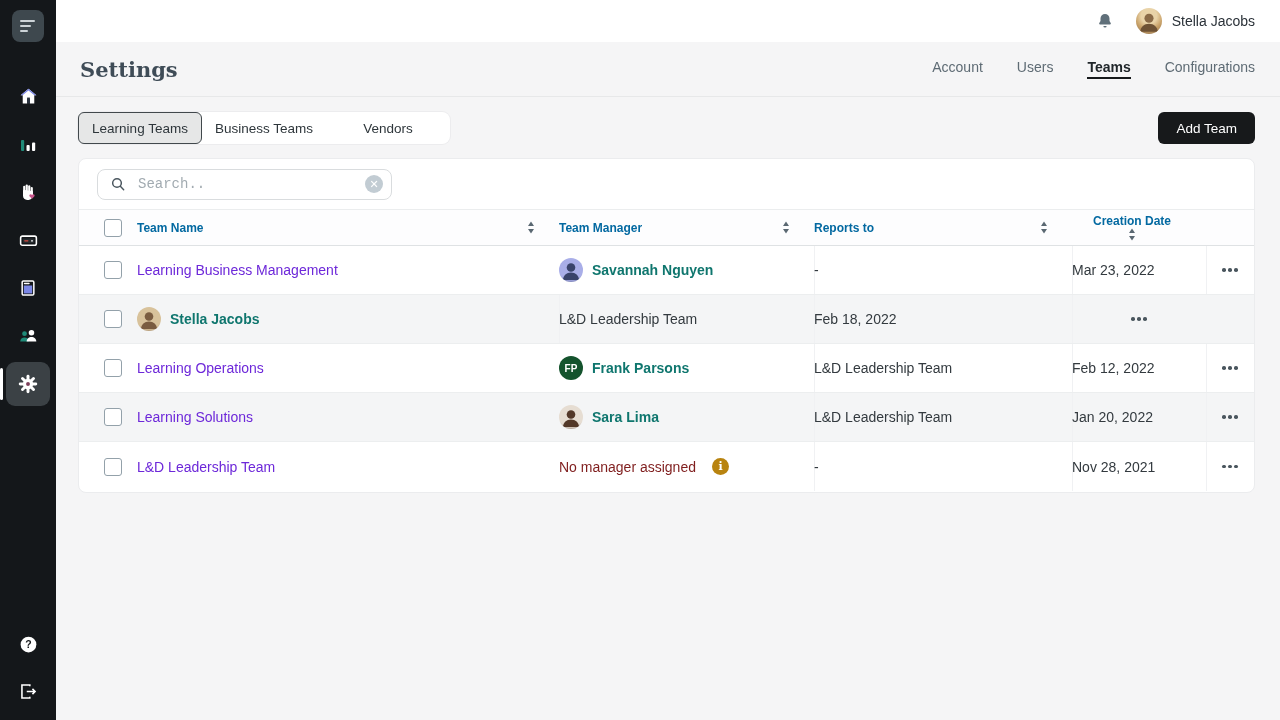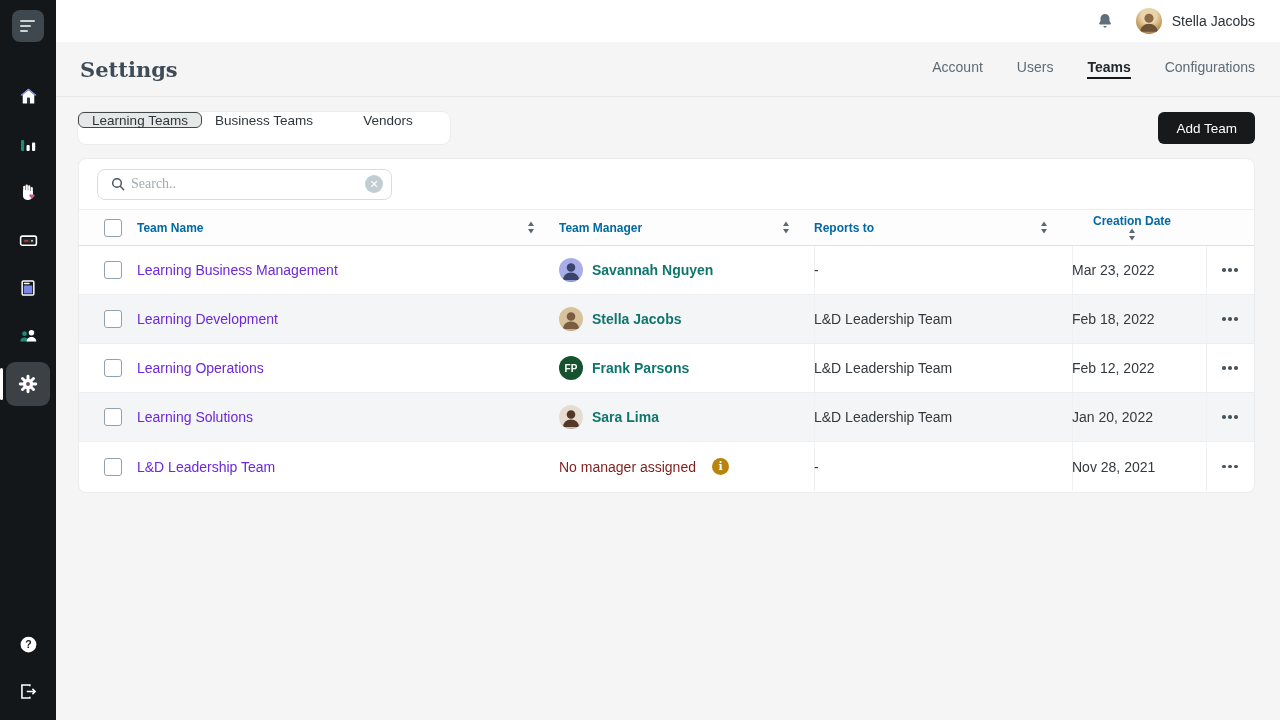--- a/index.html
+++ b/index.html
@@ -39,35 +39,35 @@
                  padding:0 25px 0 24px; border-bottom:1px solid #e7e8e9; }
   .page-title { font-family:"DejaVu Serif", serif; font-size:21px; font-weight:bold; color:#3f4c57; }
   .page-nav { display:flex; gap:34px; }
   .page-nav a { font-size:14px; color:#5e6b74; text-decoration:none; padding-bottom:2px; cursor:pointer; }
   .page-nav a.active { color:#20262a; font-weight:bold; border-bottom:2px solid #16191b; }
 
   .content { padding:15px 25px 0 22px; }
   .toolbar-row { display:flex; justify-content:space-between; align-items:center; }
   .tab-group { background:#fff; border-radius:8px; height:32px; display:flex;
                box-shadow:0 0 0 1px #ececee; }
-  .tab { width:124px; height:16px; border:none; background:transparent; font-size:13.5px;
+  .tab { width:124px; height:32px; border:none; background:transparent; font-size:13.5px;
          color:#2e363b; border-radius:6px; cursor:pointer; font-family:inherit; }
   .tab.active { background:#e6e7e7; border:1.5px solid #41484c; }
   .add-btn { height:32px; padding:0 18px; background:#17191b; color:#fff; border:none;
              border-radius:6px; font-size:13.5px; font-family:inherit; cursor:pointer; }
 
   
   .card { margin-top:14px; background:#fff; border:1px solid #ebecee; border-radius:8px;
           width:1177px; height:335px; overflow:hidden; }
   .search-row { height:51px; display:flex; align-items:center; padding-left:18px;
                 border-bottom:1px solid #ebedee; }
   .search-box { width:295px; height:31px; border:1px solid #d9dcde; border-radius:8px;
                 display:flex; align-items:center; padding:0 8px 0 12px; background:#fff; }
   .search-box input { flex:1; border:none; outline:none; font-size:14px; color:#3a444b;
-                      margin-left:5px; font-family:Liberation Serif, serif; background:transparent; }
+                      margin-left:12px; font-family:Liberation Mono, monospace; background:transparent; }
   .search-box input::placeholder { color:#a2abb1; }
   .clear-btn { width:18px; height:18px; border-radius:50%; background:#c2ccd3; border:none;
                color:#fff; font-size:11px; line-height:16px; cursor:pointer; display:flex;
                align-items:center; justify-content:center; }
 
   .grid-row { display:grid; grid-template-columns:58px 422px 255px 258px 134px 1fr;
               align-items:center; }
   .thead { height:36px; border-bottom:1px solid #dfe2e4; background:#fdfdfe; }
   .th { font-size:12px; font-weight:bold; color:#0369a1; display:flex; align-items:center;
         justify-content:space-between; padding-right:24px; cursor:pointer; }
@@ -306,21 +306,20 @@
                   <i></i>
                   <i></i>
                 </span>
     </div>
   </div>
 
   <div class="grid-row tr">
     <div class="cell-check">
       <span class="checkbox"></span>
     </div>
-    <div class="team-cell">Learning Development</div>
     <div class="manager-cell">
                 <span class="avatar" style="background: radial-gradient(circle at 50% 30%, rgb(216, 194, 155) 0px, rgb(216, 194, 155) 55%, rgb(216, 194, 155) 70%, rgb(122, 92, 64));">
                   <svg width="24" height="24" viewBox="0 0 24 24">
                     <circle cx="12" cy="9.5" r="4.3" fill="#7a5c40"></circle>
                     <path d="M4 22c0-4.4 3.6-7.5 8-7.5s8 3.1 8 7.5Z" fill="#7a5c40"></path>
                   </svg>
                 </span>
                 <span class="manager-name">Stella Jacobs</span>
               </div>
     <div class="reports-cell colsep">

